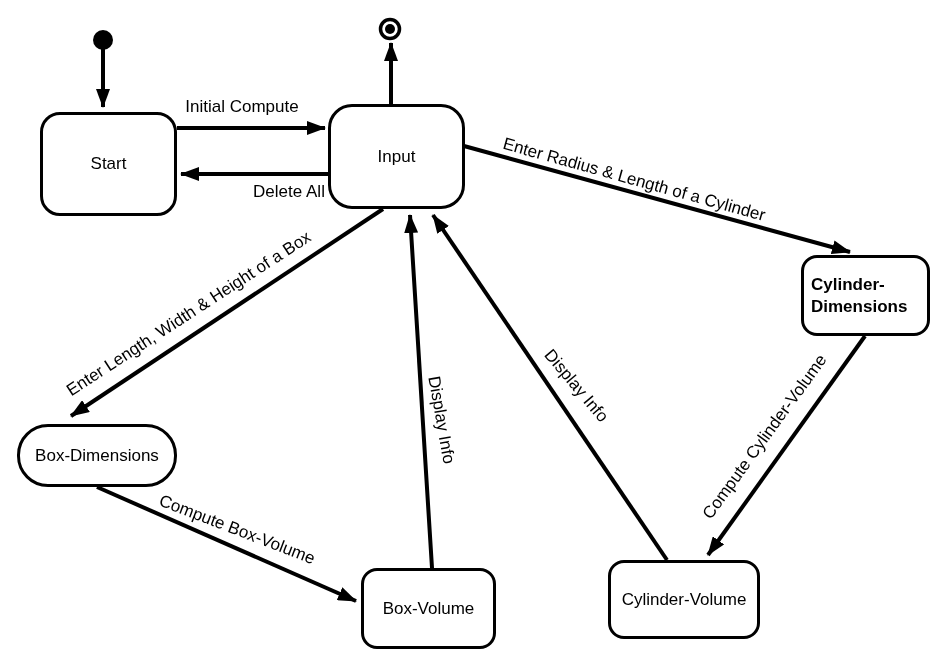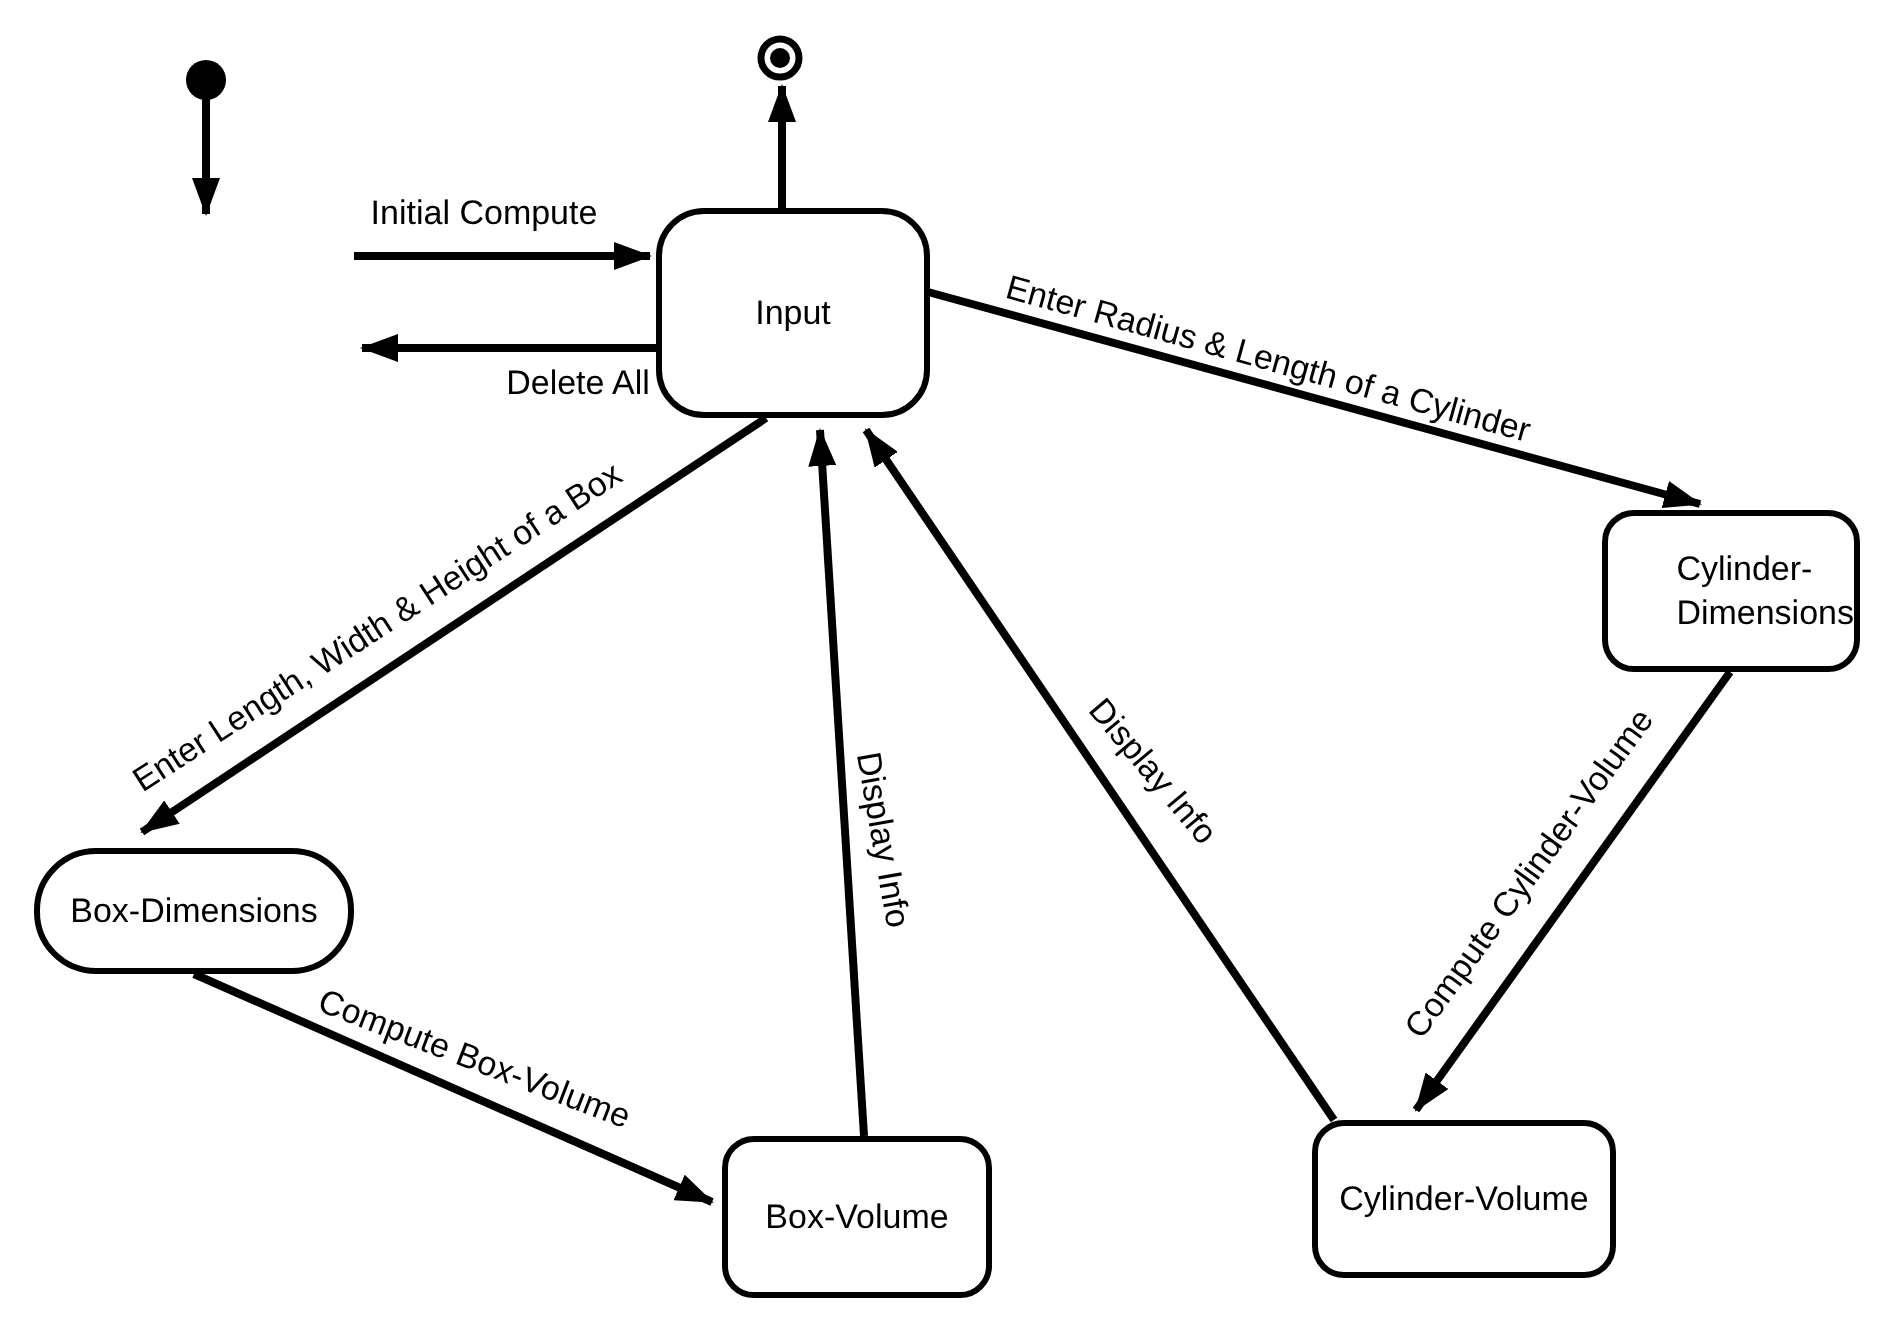--- a/index.html
+++ b/index.html
@@ -8,21 +8,21 @@
   #canvas {
     position:relative; width:942px; height:661px;
     background:#ffffff; overflow:hidden;
   }
   .edges { position:absolute; left:0; top:0; }
   .state {
     position:absolute; background:#ffffff; border:3.5px solid #000000;
     border-radius:16px; display:flex; align-items:center; justify-content:center;
     font-size:17px; line-height:1.25; color:#000000; text-align:center;
   }
-  .state.align-left { justify-content:flex-end; text-align:left; padding-left:7px; }
+  .state.align-left { justify-content:flex-start; text-align:left; padding-left:7px;font-weight:bold; }
   .multiline { white-space:pre-line; }
   .edge-label {
     position:absolute; font-size:17px; color:#000000; white-space:nowrap;
     transform-origin:center center;
   }
 </style>
 </head>
 <body>
 
 <div id="canvas">
@@ -51,39 +51,42 @@
 
     <line x1="97" y1="487" x2="356" y2="601" stroke="#000000" stroke-width="4" marker-end="url(#arrow)"></line>
 
     <line x1="432" y1="568" x2="410" y2="215" stroke="#000000" stroke-width="4" marker-end="url(#arrow)"></line>
 
     <line x1="667" y1="560" x2="433" y2="215" stroke="#000000" stroke-width="4" marker-end="url(#arrow)"></line>
 
     <line x1="865" y1="336" x2="708" y2="555" stroke="#000000" stroke-width="4" marker-end="url(#arrow)"></line>
   </svg>
 
+  <div class="state" style="left:40px; top:112px; width:137px; height:104px; border-radius:20px;">
+    <span>Start</span>
+  </div>
 
   <div class="state" style="left:328px; top:104px; width:137px; height:105px; border-radius:24px;text-align:center;">
     <span>Input</span>
   </div>
 
   <div class="state align-left" style="left:801px; top:255px; width:129px; height:81px;">
     <span class="multiline">Cylinder-
 Dimensions</span>
   </div>
 
   <div class="state" style="left:17px; top:424px; width:160px; height:63px;border-radius:31px;">
     <span>Box-Dimensions</span>
   </div>
 
   <div class="state" style="left:361px; top:568px; width:135px; height:81px;">
     <span>Box-Volume</span>
   </div>
 
-  <div class="state" style="left:608px; top:560px; width:152px; height:79px;margin-left:48px;">
+  <div class="state" style="left:608px; top:560px; width:152px; height:79px;">
     <span>Cylinder-Volume</span>
   </div>
 
   <div class="edge-label" style="left:242px; top:107px; transform:translate(-50%,-50%);">Initial Compute</div>
 
   <div class="edge-label" style="left:241px; top:192px; transform:translate(-50%,-50%);margin-left:48px;">Delete All</div>
 
   <div class="edge-label" style="left:634px; top:180px; transform:translate(-50%,-50%) rotate(15.5deg);">Enter  Radius &amp; Length of a Cylinder</div>
 
   <div class="edge-label" style="left:189px; top:314px; transform:translate(-50%,-50%) rotate(-33deg);">Enter  Length, Width &amp; Height of a Box</div>

